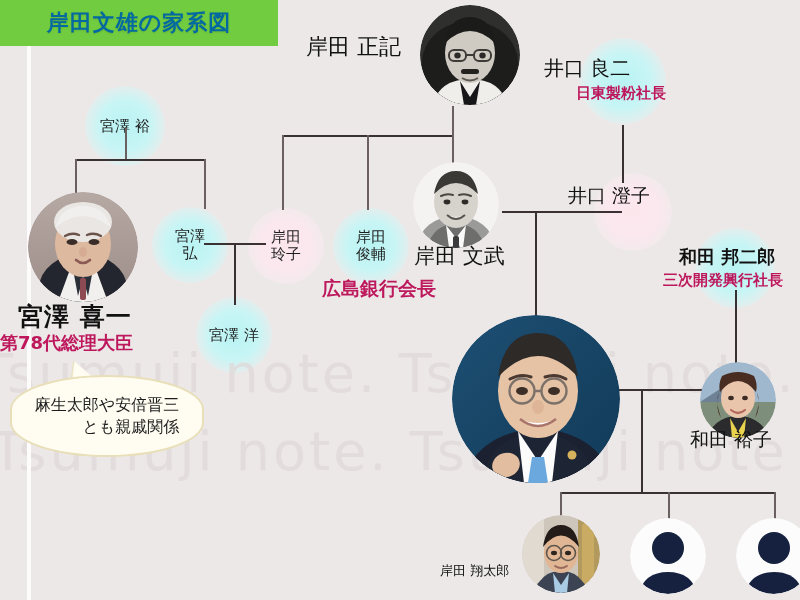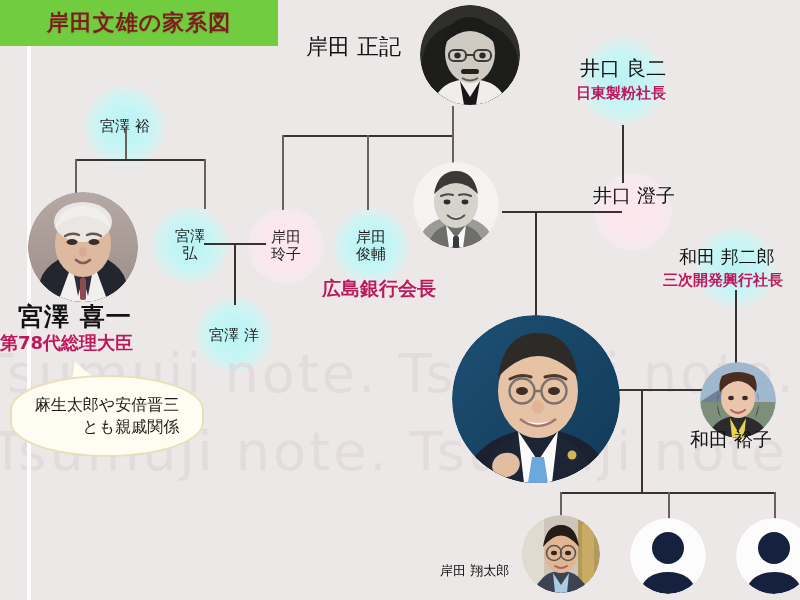--- a/index.html
+++ b/index.html
@@ -25,21 +25,21 @@
   .guide-v{position:absolute;left:27px;top:0;width:4px;height:600px;background:#fdfbfb;z-index:2;}
 
   
   .banner{
     position:absolute;left:0;top:0;width:278px;height:46px;
     background:#72cc3f;z-index:3;
   }
   .banner-text{
     position:absolute;left:0;top:0;width:278px;height:46px;
     display:flex;align-items:center;justify-content:center;
-    color:#7f1d1d;font-size:22px;font-weight:bold;letter-spacing:1px;
+    color:#0369a1;font-size:22px;font-weight:bold;letter-spacing:1px;
     text-shadow:0 1px 2px rgba(0,0,0,.10);
     z-index:4;
   }
 
   
   .ln{position:absolute;background:#3a3232;z-index:4;}
   .lnh{height:2px;}
   .lnv{width:2px;}
   .ln-thin{background:#6a6060;}
   .bubble{
@@ -237,30 +237,31 @@
         <path d="M21 32 q22 -22 44 0 q-4 -23 -22 -23 q-18 0 -22 23Z" fill="#3b3936"></path>
         <ellipse cx="34" cy="40" rx="3.4" ry="2.4" fill="#2e2c29"></ellipse>
         <ellipse cx="52" cy="40" rx="3.4" ry="2.4" fill="#2e2c29"></ellipse>
         <path d="M28 34 q6 -3 12 -1" stroke="#4b4844" stroke-width="2" fill="none" stroke-linecap="round"></path>
         <path d="M46 33 q6 -2 12 1" stroke="#4b4844" stroke-width="2" fill="none" stroke-linecap="round"></path>
         <path d="M34 53 q9 8 18 0 q-9 4 -18 0Z" fill="#ffffff"></path>
         <path d="M34 53 q9 8 18 0" stroke="#57534e" stroke-width="1.8" fill="none"></path>
       </g>
     </svg>
   </div>
+  <div class="nm" style="left:414px;top:242px;font-size:21px;">岸田 文武</div>
 
   <div class="bubble bub-m" style="left:580px;top:38px;width:86px;height:86px;font-size:0px;"></div>
-  <div class="nm" style="left:580px;top:55px;font-size:20px;">井口 良二</div>
+  <div class="nm" style="left:544px;top:55px;font-size:20px;">井口 良二</div>
   <div class="sub" style="left:576px;top:84px;font-size:15px;">日東製粉社長</div>
 
   <div class="bubble bub-f" style="left:594px;top:173px;width:78px;height:78px;font-size:0px;"></div>
-  <div class="nm" style="left:593px;top:183px;font-size:19px;">井口 澄子</div>
+  <div class="nm" style="left:568px;top:183px;font-size:19px;">井口 澄子</div>
 
   <div class="bubble bub-m" style="left:695px;top:228px;width:80px;height:80px;font-size:0px;"></div>
-  <div class="nm" style="left:679px;top:245px;font-size:18px;">和田 邦二郎</div>
+  <div class="nm" style="left:679px;top:245px;font-size:18px;font-weight:bold;">和田 邦二郎</div>
   <div class="sub" style="left:663px;top:271px;font-size:15px;">三次開発興行社長</div>
 
   <div class="photo" style="left:452px;top:315px;width:168px;height:168px;">
     <svg width="168" height="168" viewBox="0 0 168 168">
       <defs>
         <clipPath id="cpFu">
             <circle cx="84" cy="84" r="84"></circle>
           </clipPath>
         <linearGradient id="bgFu" x1="0" y1="0" x2="1" y2="1">
           <stop offset="0%" stop-color="#1d4f73"></stop>

